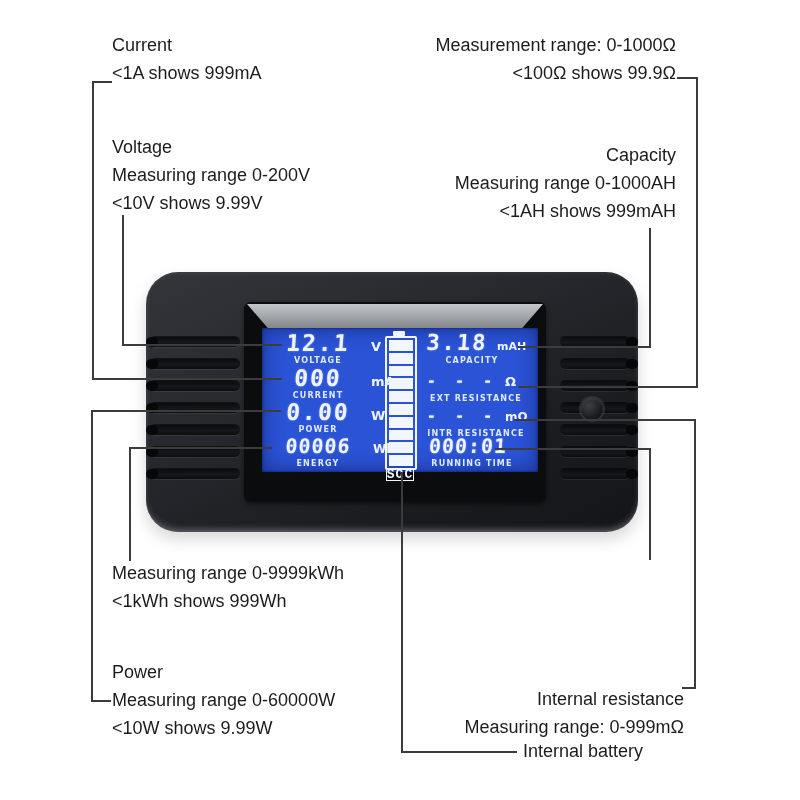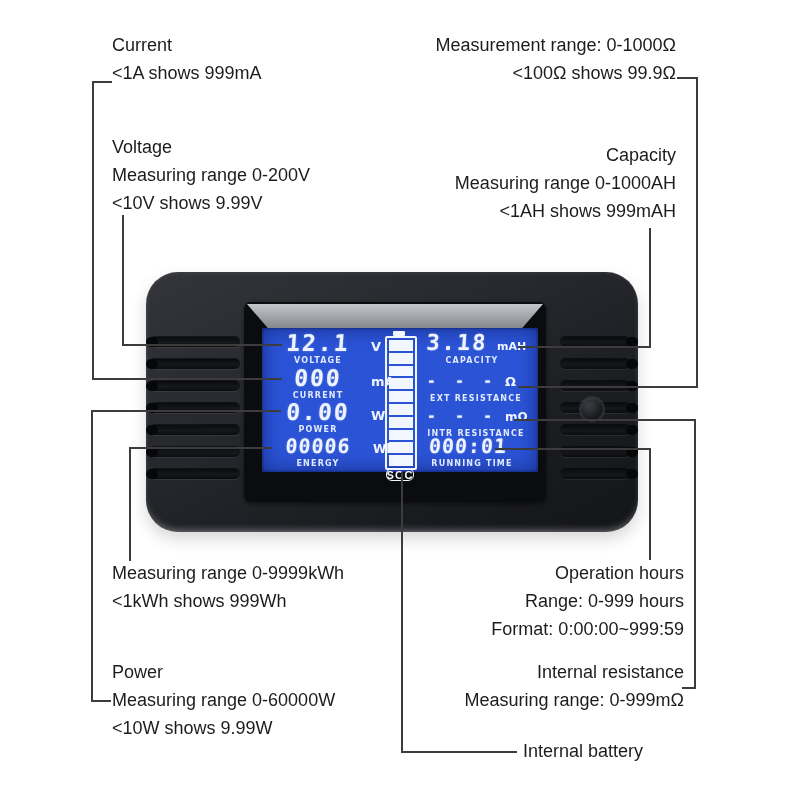--- a/index.html
+++ b/index.html
@@ -49,22 +49,22 @@
     color:#dfe9ff;white-space:nowrap;text-align:center;margin-top:0px;}
   .w96{width:96px;} .w100{width:100px;} .w104{width:104px;}
 
   
   .batt{position:absolute;left:123px;top:3px;width:28px;height:146px;}
   .batt .bcap{position:absolute;left:8px;top:0;width:12px;height:5px;background:#f2f6ff;border-radius:1px;}
   .batt .bbody{position:absolute;left:0;top:5px;width:24px;height:126px;border:2px solid #f2f6ff;border-radius:2px;
     padding:2px;display:flex;flex-direction:column;gap:2px;}
   .batt .seg{flex:1;background:transparent;}
   .batt .seg.fill{background:#f2f6ff;}
-  .soc{position:absolute;left:1px;top:137px;width:26px;height:11px;border:1px solid #f2f6ff;border-radius:6px;
-    font-family:Liberation Sans, sans-serif;font-size:11px;font-weight:700;letter-spacing:1px;color:#f2f6ff;
+  .soc{position:absolute;left:1px;top:137px;width:26px;height:11px;border:1px solid #f2f6ff;border-radius:0;
+    font-family:Liberation Mono, monospace;font-size:13px;font-weight:700;letter-spacing:1px;color:#f2f6ff;
     display:flex;align-items:center;justify-content:center;}
 
   .dev-button{position:absolute;left:435px;top:126px;width:22px;height:22px;border-radius:50%;
     background:radial-gradient(circle at 36% 34%,#3c4046,#17181b 68%);
     box-shadow:0 0 0 2px rgba(66,70,77,.55), inset 0 1px 2px rgba(255,255,255,.12);}
 </style>
 </head>
 <body>
 
 <div class="stage">
@@ -252,26 +252,21 @@
   </div>
   <div class="note" style="left:112px;top:559px;">
     <div>Measuring range 0-9999kWh</div>
     <div>&lt;1kWh shows 999Wh</div>
   </div>
   <div class="note" style="left:112px;top:658px;">
     <div>Power</div>
     <div>Measuring range 0-60000W</div>
     <div>&lt;10W shows 9.99W</div>
   </div>
-  <div class="note right" style="right:116px;top:559px;">
-    <div>Operation hours</div>
-    <div>Range: 0-999 hours</div>
-    <div>Format: 0:00:00~999:59</div>
-  </div>
-  <div class="note right" style="right:116px;top:658px;">
+  <div class="note right" style="right:116px;top:685px;">
     <div>Internal resistance</div>
     <div>Measuring range: 0-999mΩ</div>
   </div>
   <div class="note" style="left:523px;top:737px;">
     <div>Internal battery</div>
   </div>
 
 </div>
 
 </body></html>

